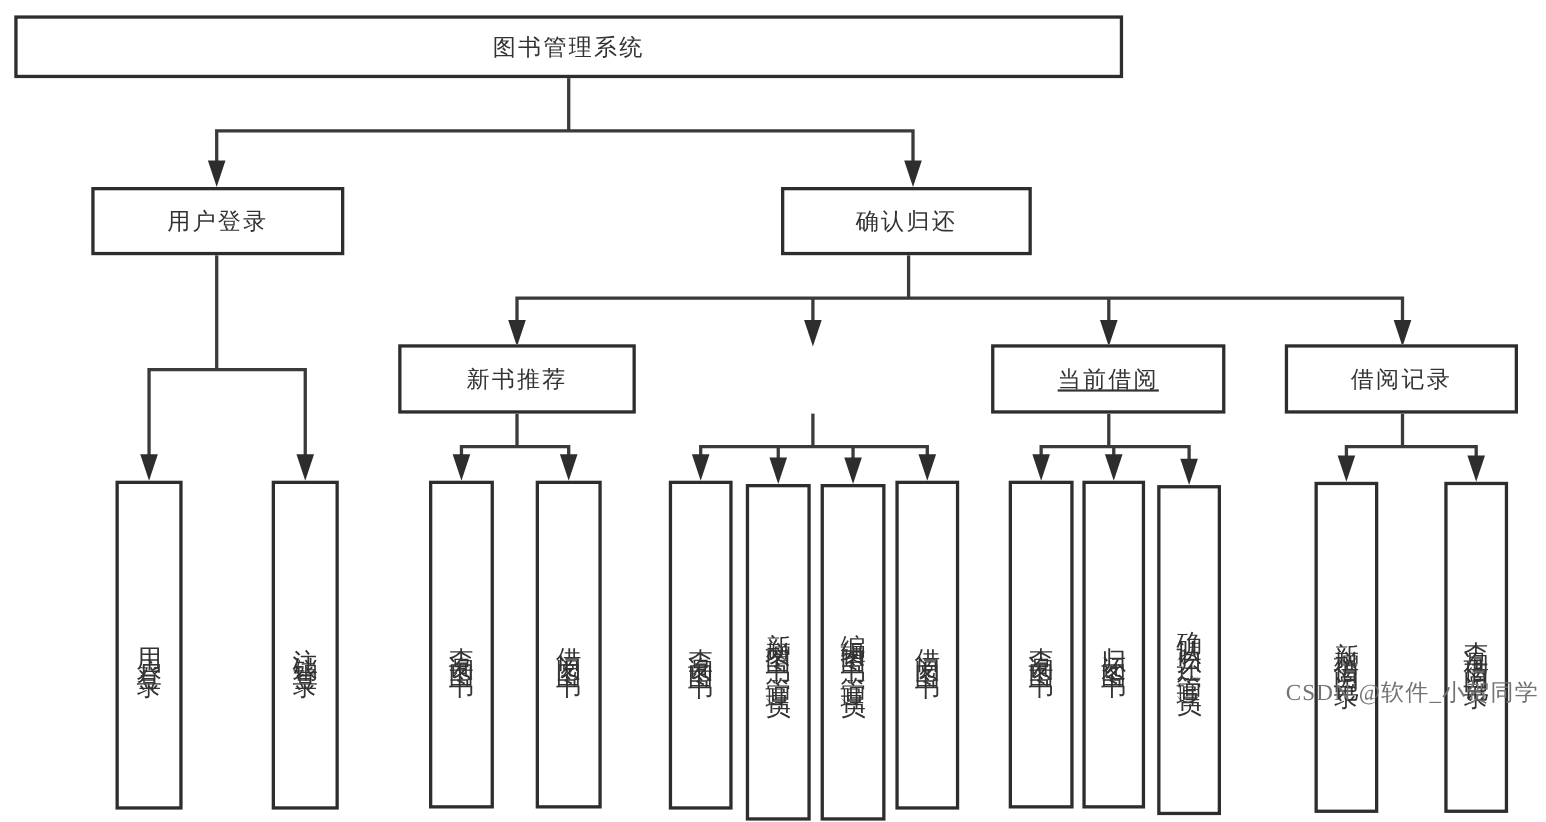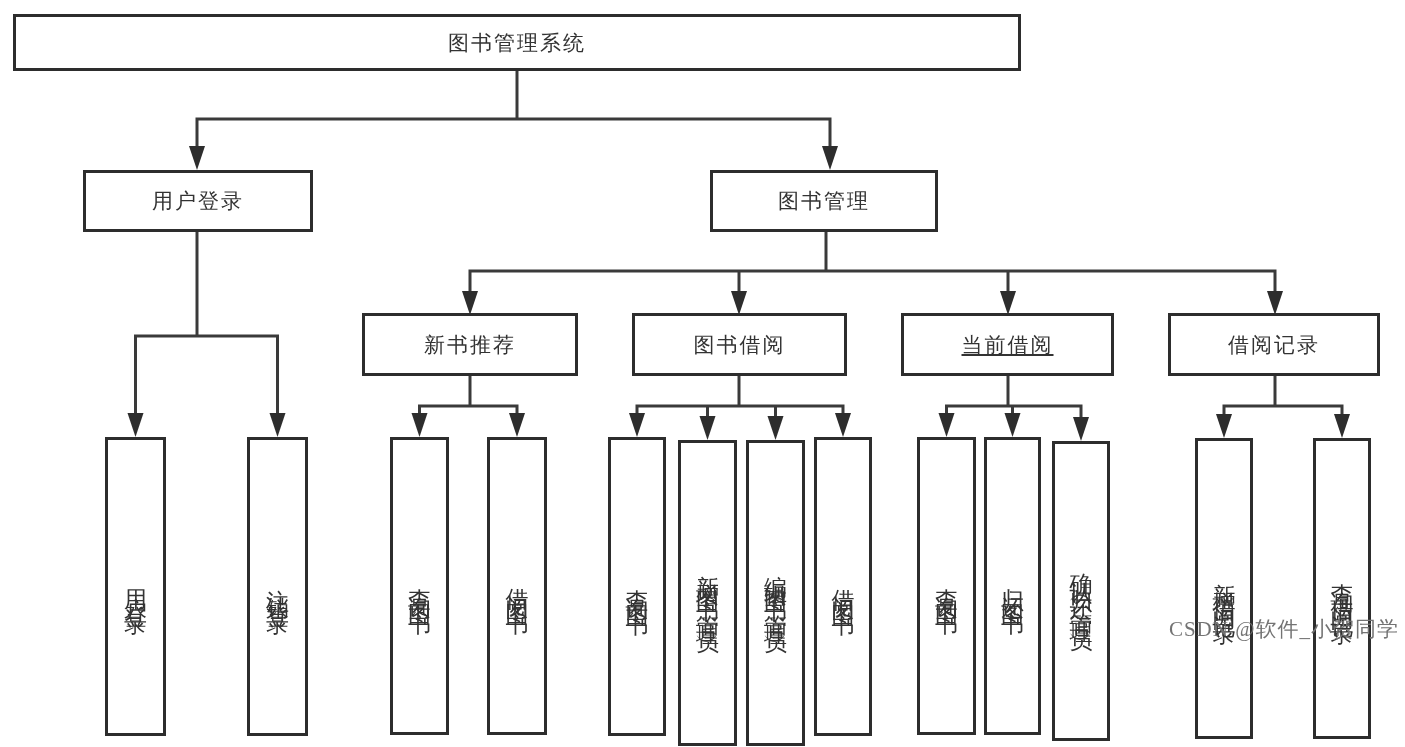--- a/index.html
+++ b/index.html
@@ -80,24 +80,23 @@
       <polygon points="1004.5,413 1020.5,413 1012.5,437"></polygon>
       <polygon points="1073,417 1089,417 1081,441"></polygon>
       <polygon points="1216,414 1232,414 1224,438"></polygon>
       <polygon points="1334,414 1350,414 1342,438"></polygon>
     </g>
   </svg>
 
   <div class="hbox" style="left:13px;top:14px;width:1008px;height:57px;">图书管理系统</div>
 
   <div class="hbox" style="left:83px;top:170px;width:230px;height:62px;">用户登录</div>
-  <div class="hbox" style="left:710px;top:170px;width:228px;height:62px;">图书管理</div>
+  <div class="hbox" style="left:710px;top:170px;width:228px;height:62px;">确认归还</div>
 
   <div class="hbox" style="left:362px;top:313px;width:216px;height:63px;text-align:right;">新书推荐</div>
-  <div class="hbox" style="left:632px;top:313px;width:215px;height:63px;">图书借阅</div>
   <div class="hbox" style="left:901px;top:313px;width:213px;height:63px;text-decoration:underline;">当前借阅</div>
   <div class="hbox" style="left:1168px;top:313px;width:212px;height:63px;">借阅记录</div>
 
   <div class="leaf" style="left:105px;top:437px;width:61px;height:299px;">
     <span>用户登录</span>
   </div>
   <div class="leaf" style="left:247px;top:437px;width:61px;height:299px;">
     <span>注销登录</span>
   </div>
 

